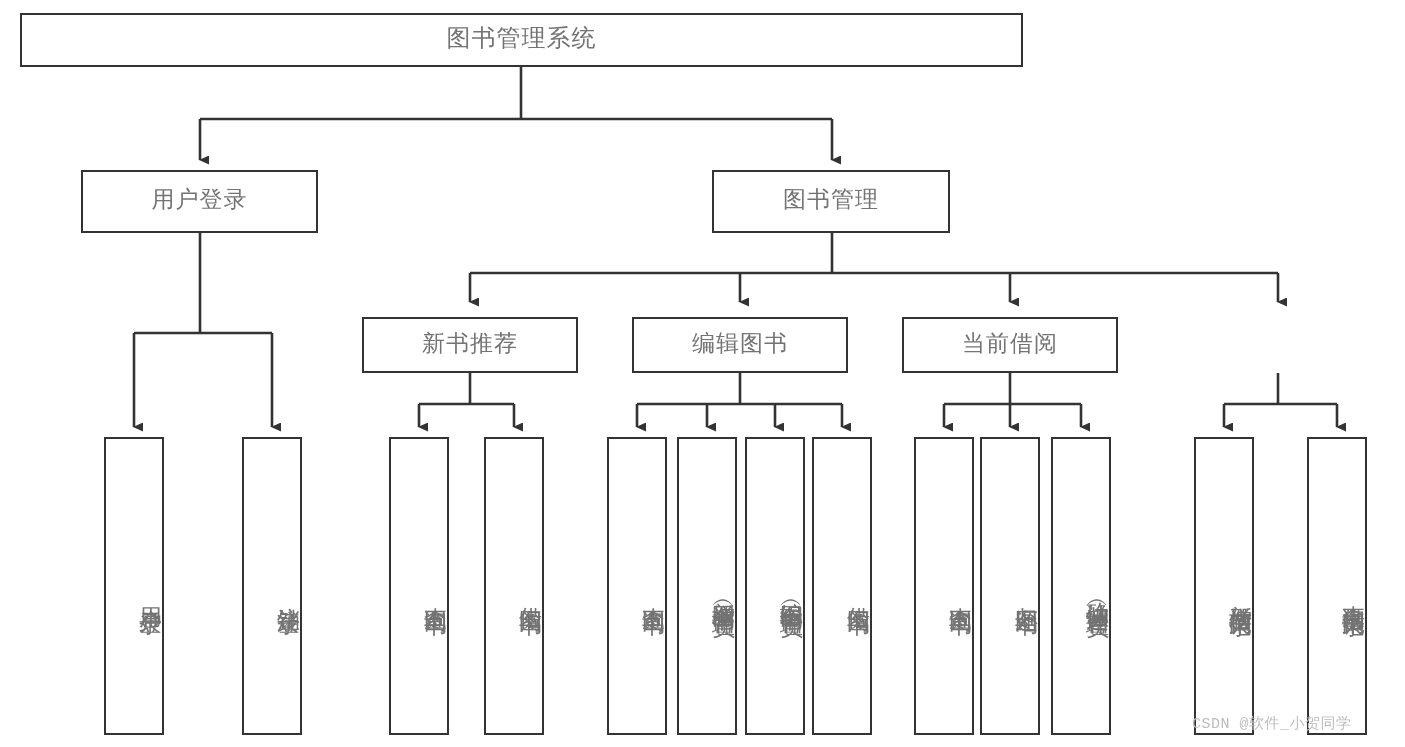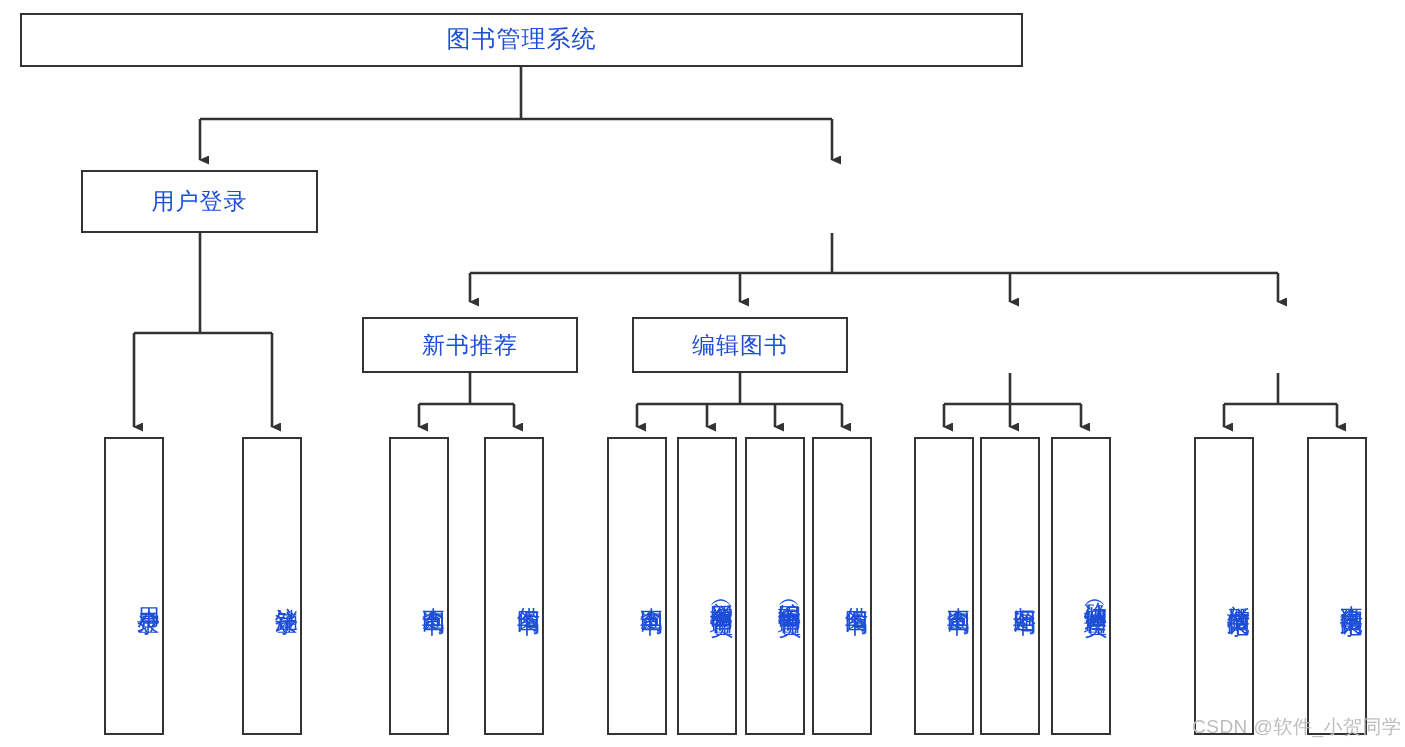--- a/index.html
+++ b/index.html
@@ -27,22 +27,23 @@
     pointer-events: none;
   }
   .node {
     position: absolute;
     box-sizing: border-box;
     border: 2.5px solid #333333;
     background: #ffffff;
     display: flex;
     align-items: center;
     justify-content: center;
-    color: #1d4ed8;
+    color: #737373;
     line-height: 1.15;
+    font-family: Liberation Mono, monospace;
   }
   .node.horiz {
     font-size: 23px;
     letter-spacing: 1px;
   }
   .node.vert {
     writing-mode: vertical-rl;
     text-orientation: upright;
     font-size: 23px;
     letter-spacing: 2px;
@@ -52,24 +53,24 @@
   }
   .node.vert .lbl {
     writing-mode: vertical-rl;
     text-orientation: upright;
     white-space: nowrap;
   }
   .node.root { font-size: 24px; }
   .watermark {
     position: absolute;
     color: #bdbdbd;
-    font-size: 19px;
+    font-size: 15px;
     white-space: nowrap;
     letter-spacing: 0.5px;
-    font-family: Liberation Sans, sans-serif;
+    font-family: Liberation Mono, monospace;
   }
 </style>
 </head>
 <body>
 
 <div id="canvas">
 
   <svg id="edges" viewBox="0 0 1405 747" xmlns="http://www.w3.org/2000/svg">
     <defs>
       <marker id="arrow" markerWidth="9" markerHeight="10" refX="4.5" refY="9" orient="auto" markerUnits="userSpaceOnUse">
@@ -121,29 +122,35 @@
   </svg>
 
   <div class="node horiz root" style="left:20px; top:13px; width:1003px; height:54px;">
     <span class="lbl">图书管理系统</span>
   </div>
 
   <div class="node horiz" style="left:81px; top:170px; width:237px; height:63px;">
     <span class="lbl">用户登录</span>
   </div>
 
+  <div class="node horiz" style="left:712px; top:170px; width:238px; height:63px;">
+    <span class="lbl">图书管理</span>
+  </div>
 
   <div class="node horiz" style="left:362px; top:317px; width:216px; height:56px;">
     <span class="lbl">新书推荐</span>
   </div>
 
   <div class="node horiz" style="left:632px; top:317px; width:216px; height:56px;">
     <span class="lbl">编辑图书</span>
   </div>
 
+  <div class="node horiz" style="left:902px; top:317px; width:216px; height:56px;">
+    <span class="lbl">当前借阅</span>
+  </div>
 
 
   <div class="node vert" style="left:104px; top:437px; width:60px; height:298px;">
     <span class="lbl">用户登录</span>
   </div>
 
   <div class="node vert" style="left:242px; top:437px; width:60px; height:298px;">
     <span class="lbl">注销登录</span>
   </div>
 

